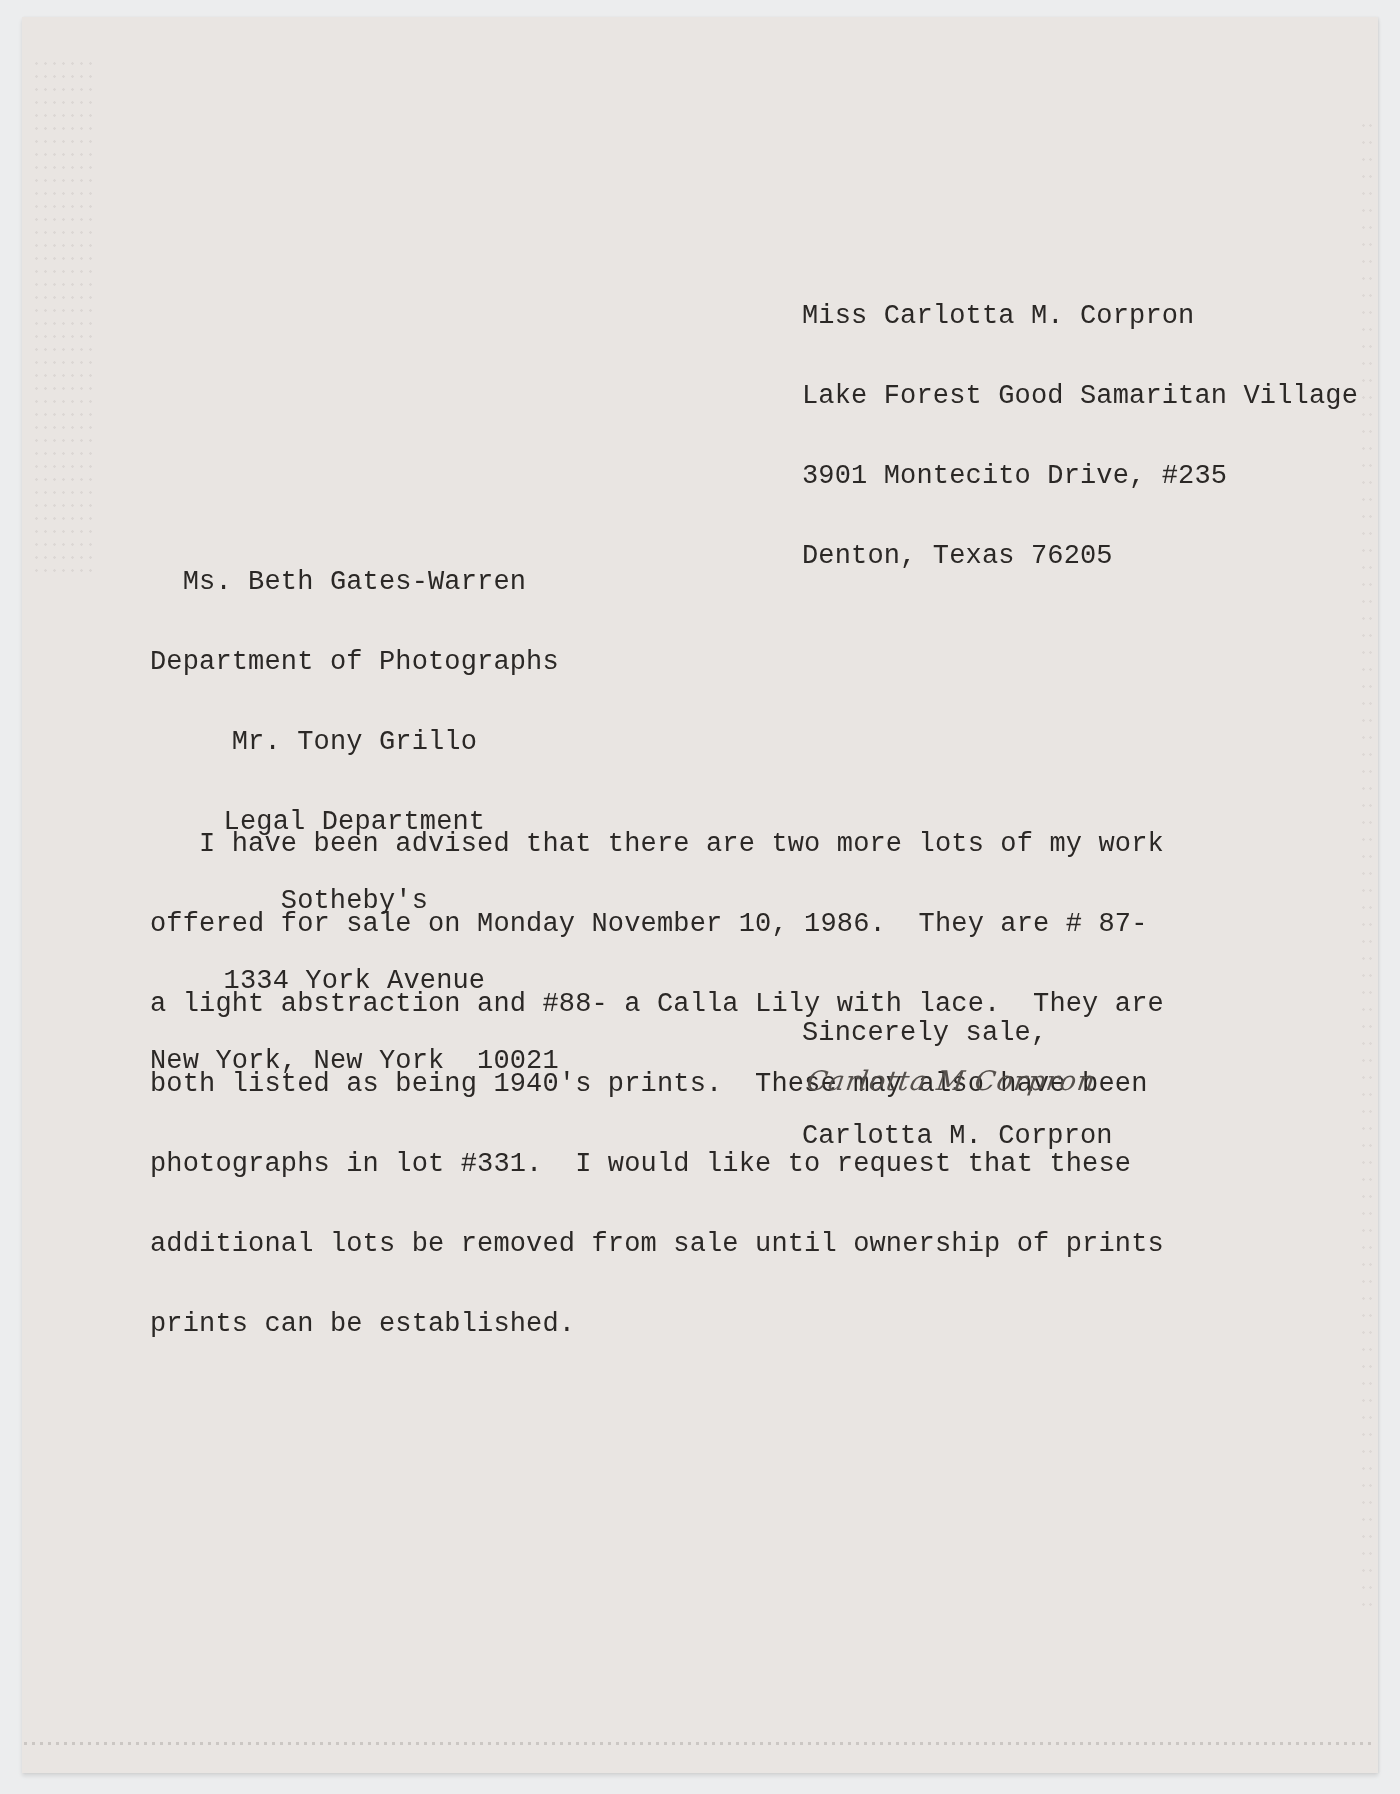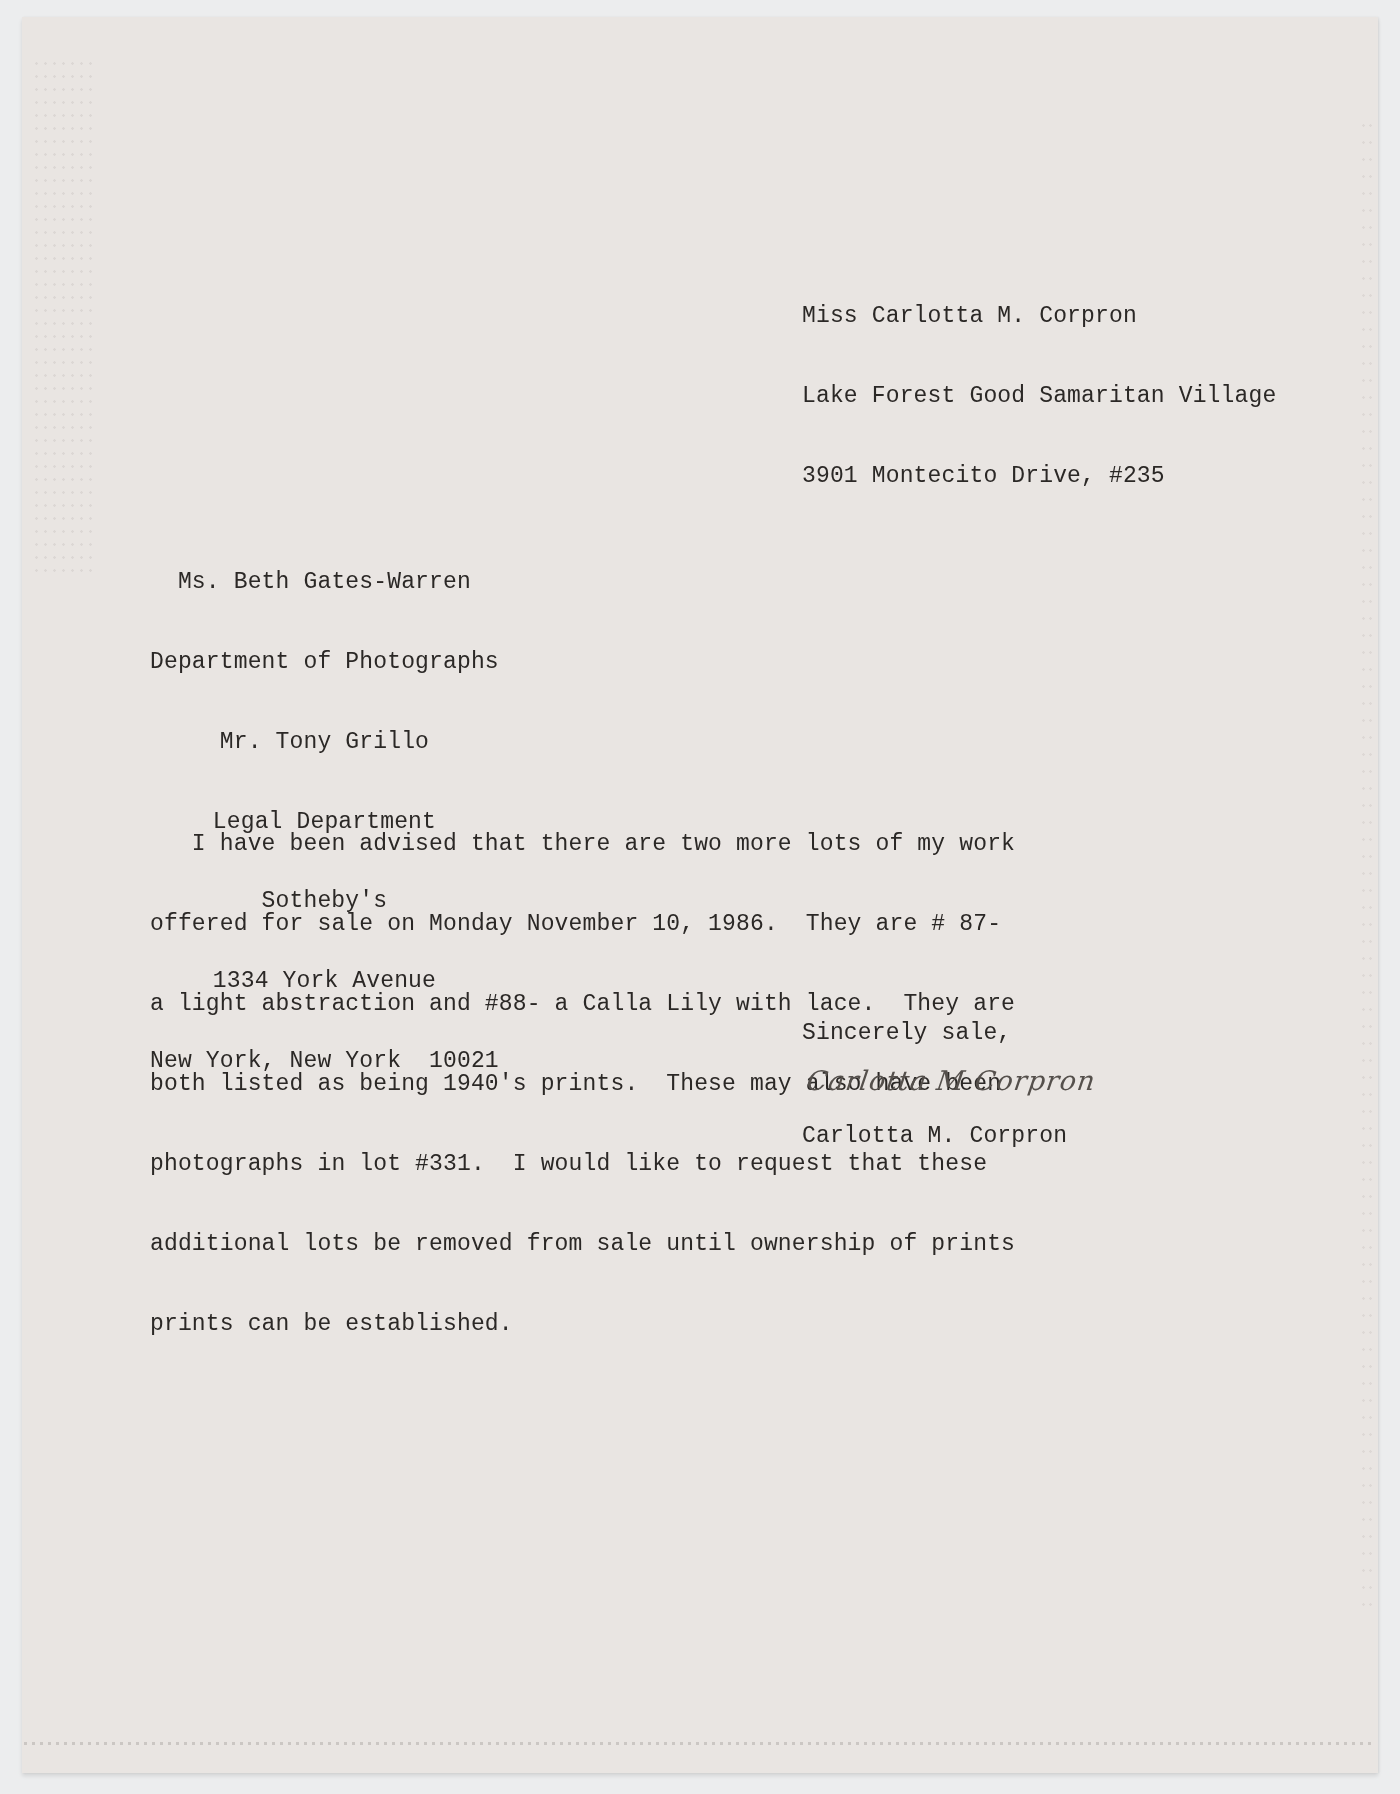--- a/index.html
+++ b/index.html
@@ -28,21 +28,21 @@
     opacity: 0.5;
   }
   .bottom-streak {
     position: absolute; left: 2px; right: 2px; top: 1725px; height: 3px;
     background: repeating-linear-gradient(90deg, rgba(90,85,80,0.35) 0 3px, transparent 3px 8px);
     opacity: 0.6;
   }
   .typed {
     position: absolute;
     color: #2b2826;
-    font-size: 23px;
+    font-size: 27px;
     line-height: 26.6px;
     letter-spacing: 0.15px;
     white-space: pre;
   }
   .line { display: block; height: 26.6px; }
   .body-text .line { height: 26.8px; }
   .return-address { left: 780px; top: 233px; }
   .recipient { left: 128px; top: 499px; text-align: center; }
   .salutation { left: 128px; top: 711px; }
   .body-text { left: 128px; top: 761px; }
@@ -64,20 +64,21 @@
 
 <div class="paper">
   <div class="speckle-left"></div>
   <div class="speckle-right"></div>
   <div class="bottom-streak"></div>
 
   <div class="typed return-address">
     <span class="line">Miss Carlotta M. Corpron</span>
     <span class="line">Lake Forest Good Samaritan Village</span>
     <span class="line">3901 Montecito Drive, #235</span>
+    <span class="line">Denton, Texas 76205</span>
   </div>
 
   <div class="typed recipient">
     <span class="line">Ms. Beth Gates-Warren</span>
     <span class="line">Department of Photographs</span>
     <span class="line">Mr. Tony Grillo</span>
     <span class="line">Legal Department</span>
     <span class="line">Sotheby's</span>
     <span class="line">1334 York Avenue</span>
     <span class="line">New York, New York  10021</span>

